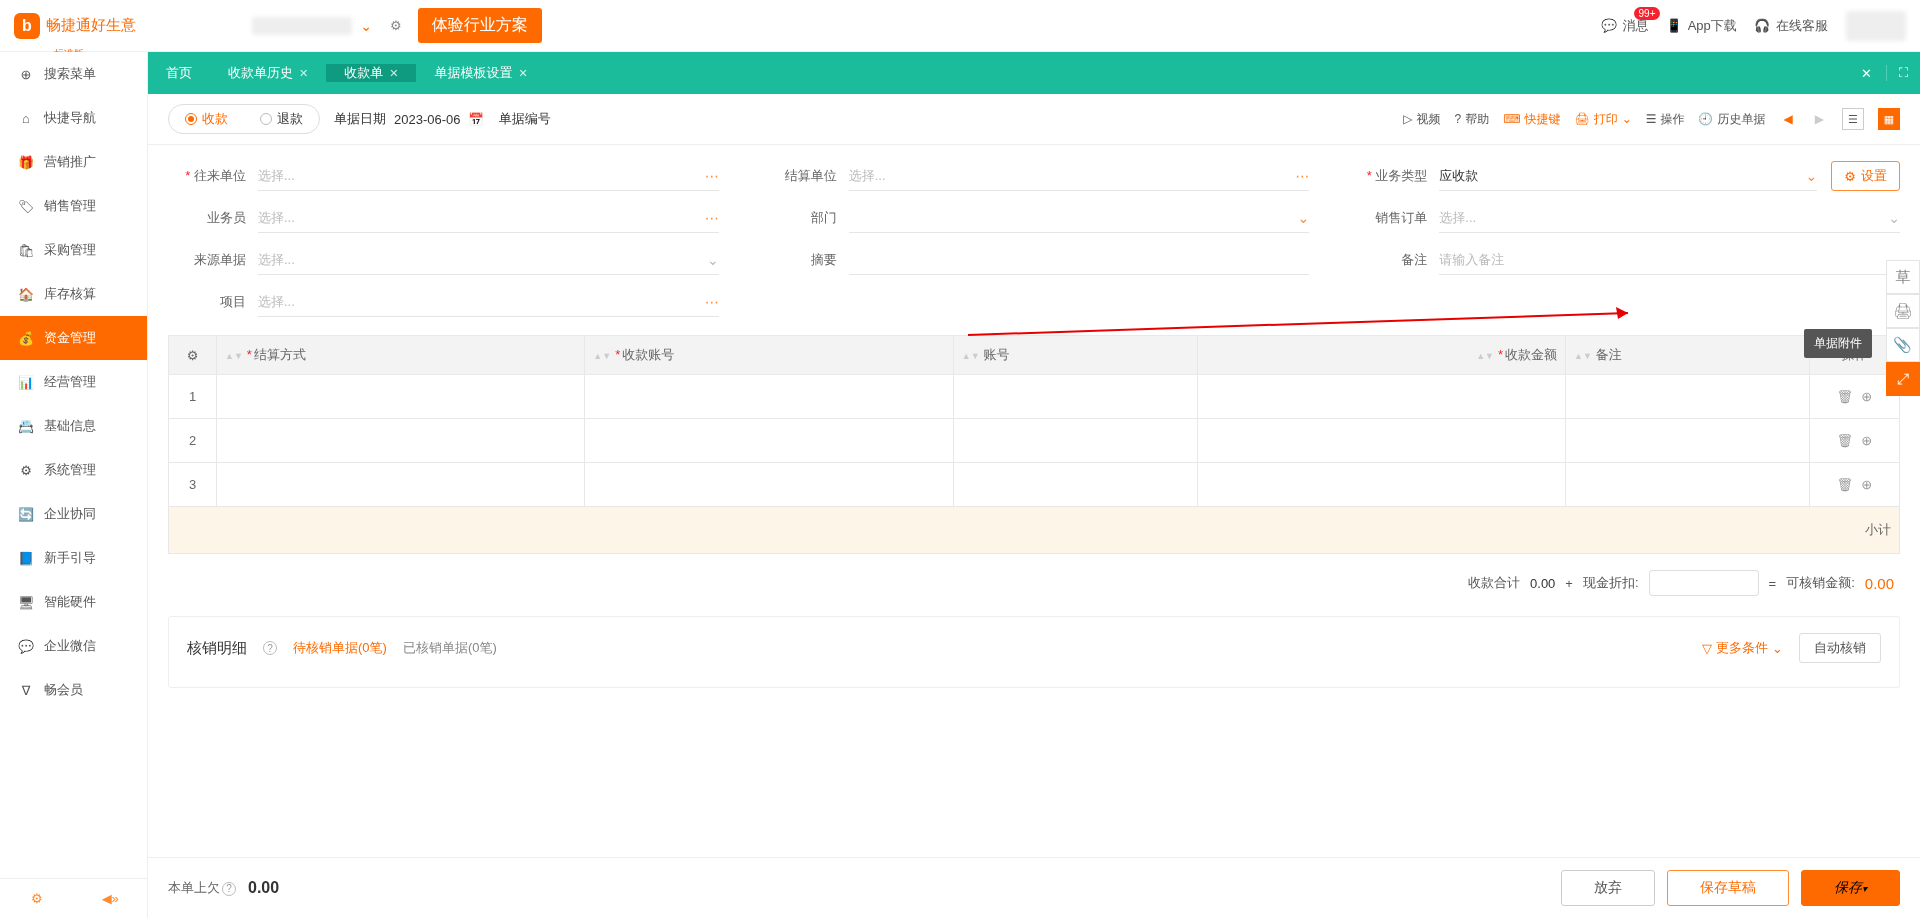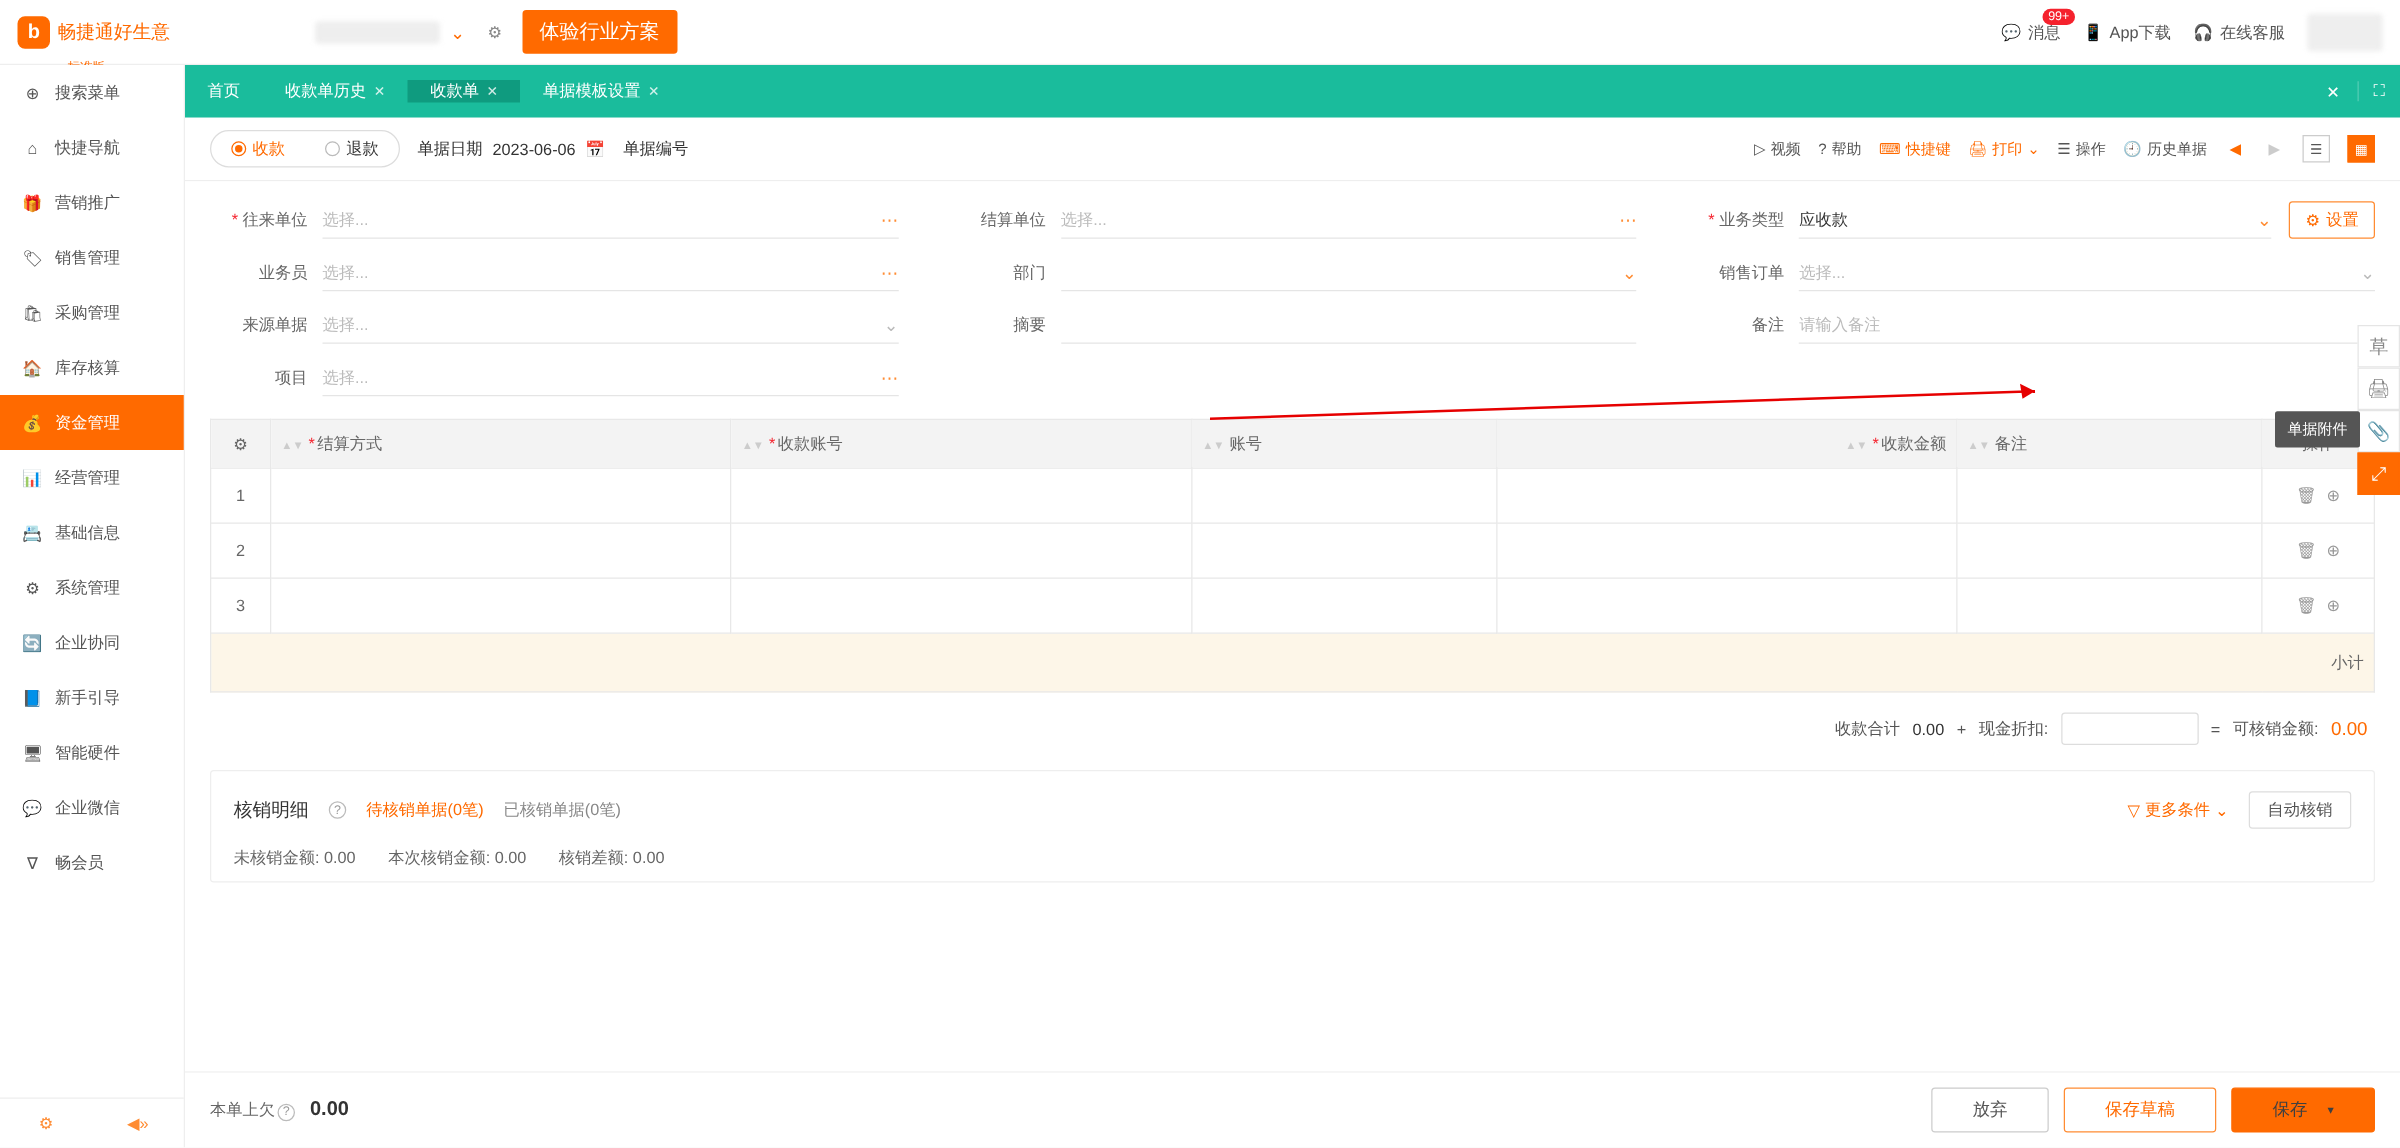--- a/index.html
+++ b/index.html
@@ -94,27 +94,27 @@
 .panel-stats { display:flex; gap:26px; color:#666; font-size:13px;}
 
 .footer-bar { background:#fff; border-top:1px solid #eee; padding:12px 20px; display:flex; align-items:center; gap:12px;}
 .footer-bar .owe-lbl { color:#666; font-size:13px;}
 .footer-bar .owe-lbl .q { width:14px; height:14px; border:1px solid #bbb; border-radius:50%; font-size:10px; display:inline-flex; align-items:center; justify-content:center; color:#999; margin-left:2px;}
 .footer-bar .owe-val { font-weight:bold; font-size:16px;}
 .footer-bar .btns { margin-left:auto; display:flex; gap:12px;}
 .btn { padding:8px 32px; border-radius:3px; font-size:14px; cursor:pointer;}
 .btn-plain { background:#fff; border:1px solid #ccc; color:#555;}
 .btn-outline { background:#fff; border:1px solid #ff8c33; color:#ff6a00;}
-.btn-primary { background:#ff6a00; border:1px solid #ff6a00; color:#404040; display:flex; align-items:center; gap:16px;}
+.btn-primary { background:#ff6a00; border:1px solid #ff6a00; color:#000000; display:flex; align-items:center; gap:0;font-style:italic;}
 .btn-primary .chev { font-size:10px;}
 
 .side-float { position:fixed; right:0; top:260px; display:flex; flex-direction:column; gap:0;}
 .side-float .sq { width:34px; height:34px; background:#fff; border:1px solid #e5e5e5; display:flex; align-items:center; justify-content:center; color:#888; cursor:pointer; font-size:15px;}
 .side-float .sq.active { background:#ff6a00; border-color:#ff6a00; color:#fff;}
-.tooltip-att { position:fixed; right:32px; top:329px; background:#555; color:#fff; padding:6px 10px; font-size:12px; border-radius:2px;}
+.tooltip-att { position:fixed; right:48px; top:329px; background:#555; color:#fff; padding:6px 10px; font-size:12px; border-radius:2px;}
 </style>
 </head>
 <body>
 
 <div class="topbar">
   <div class="logo" style="position:relative;">
     <div class="logo-mark">b</div>
     <span class="logo-text">畅捷通好生意</span>
     <span class="logo-sub">标准版</span>
   </div>
@@ -444,25 +444,20 @@
           <span class="tablink">已核销单据(0笔)</span>
           <div class="panel-actions">
             <span class="more">
                 <span>▽</span>
                 <span>更多条件</span>
                 <span>⌄</span>
               </span>
             <button class="auto-btn">自动核销</button>
           </div>
         </div>
-        <div class="panel-stats">
-          <span>未核销金额:  0.00</span>
-          <span>本次核销金额:  0.00</span>
-          <span>核销差额:  0.00</span>
-        </div>
       </div>
     </div>
 
     <div class="footer-bar">
       <span class="owe-lbl"><span>本单上欠</span><span class="q">?</span></span>
       <span class="owe-val">0.00</span>
       <div class="btns">
         <button class="btn btn-plain">放弃</button>
         <button class="btn btn-outline">保存草稿</button>
         <button class="btn btn-primary">

